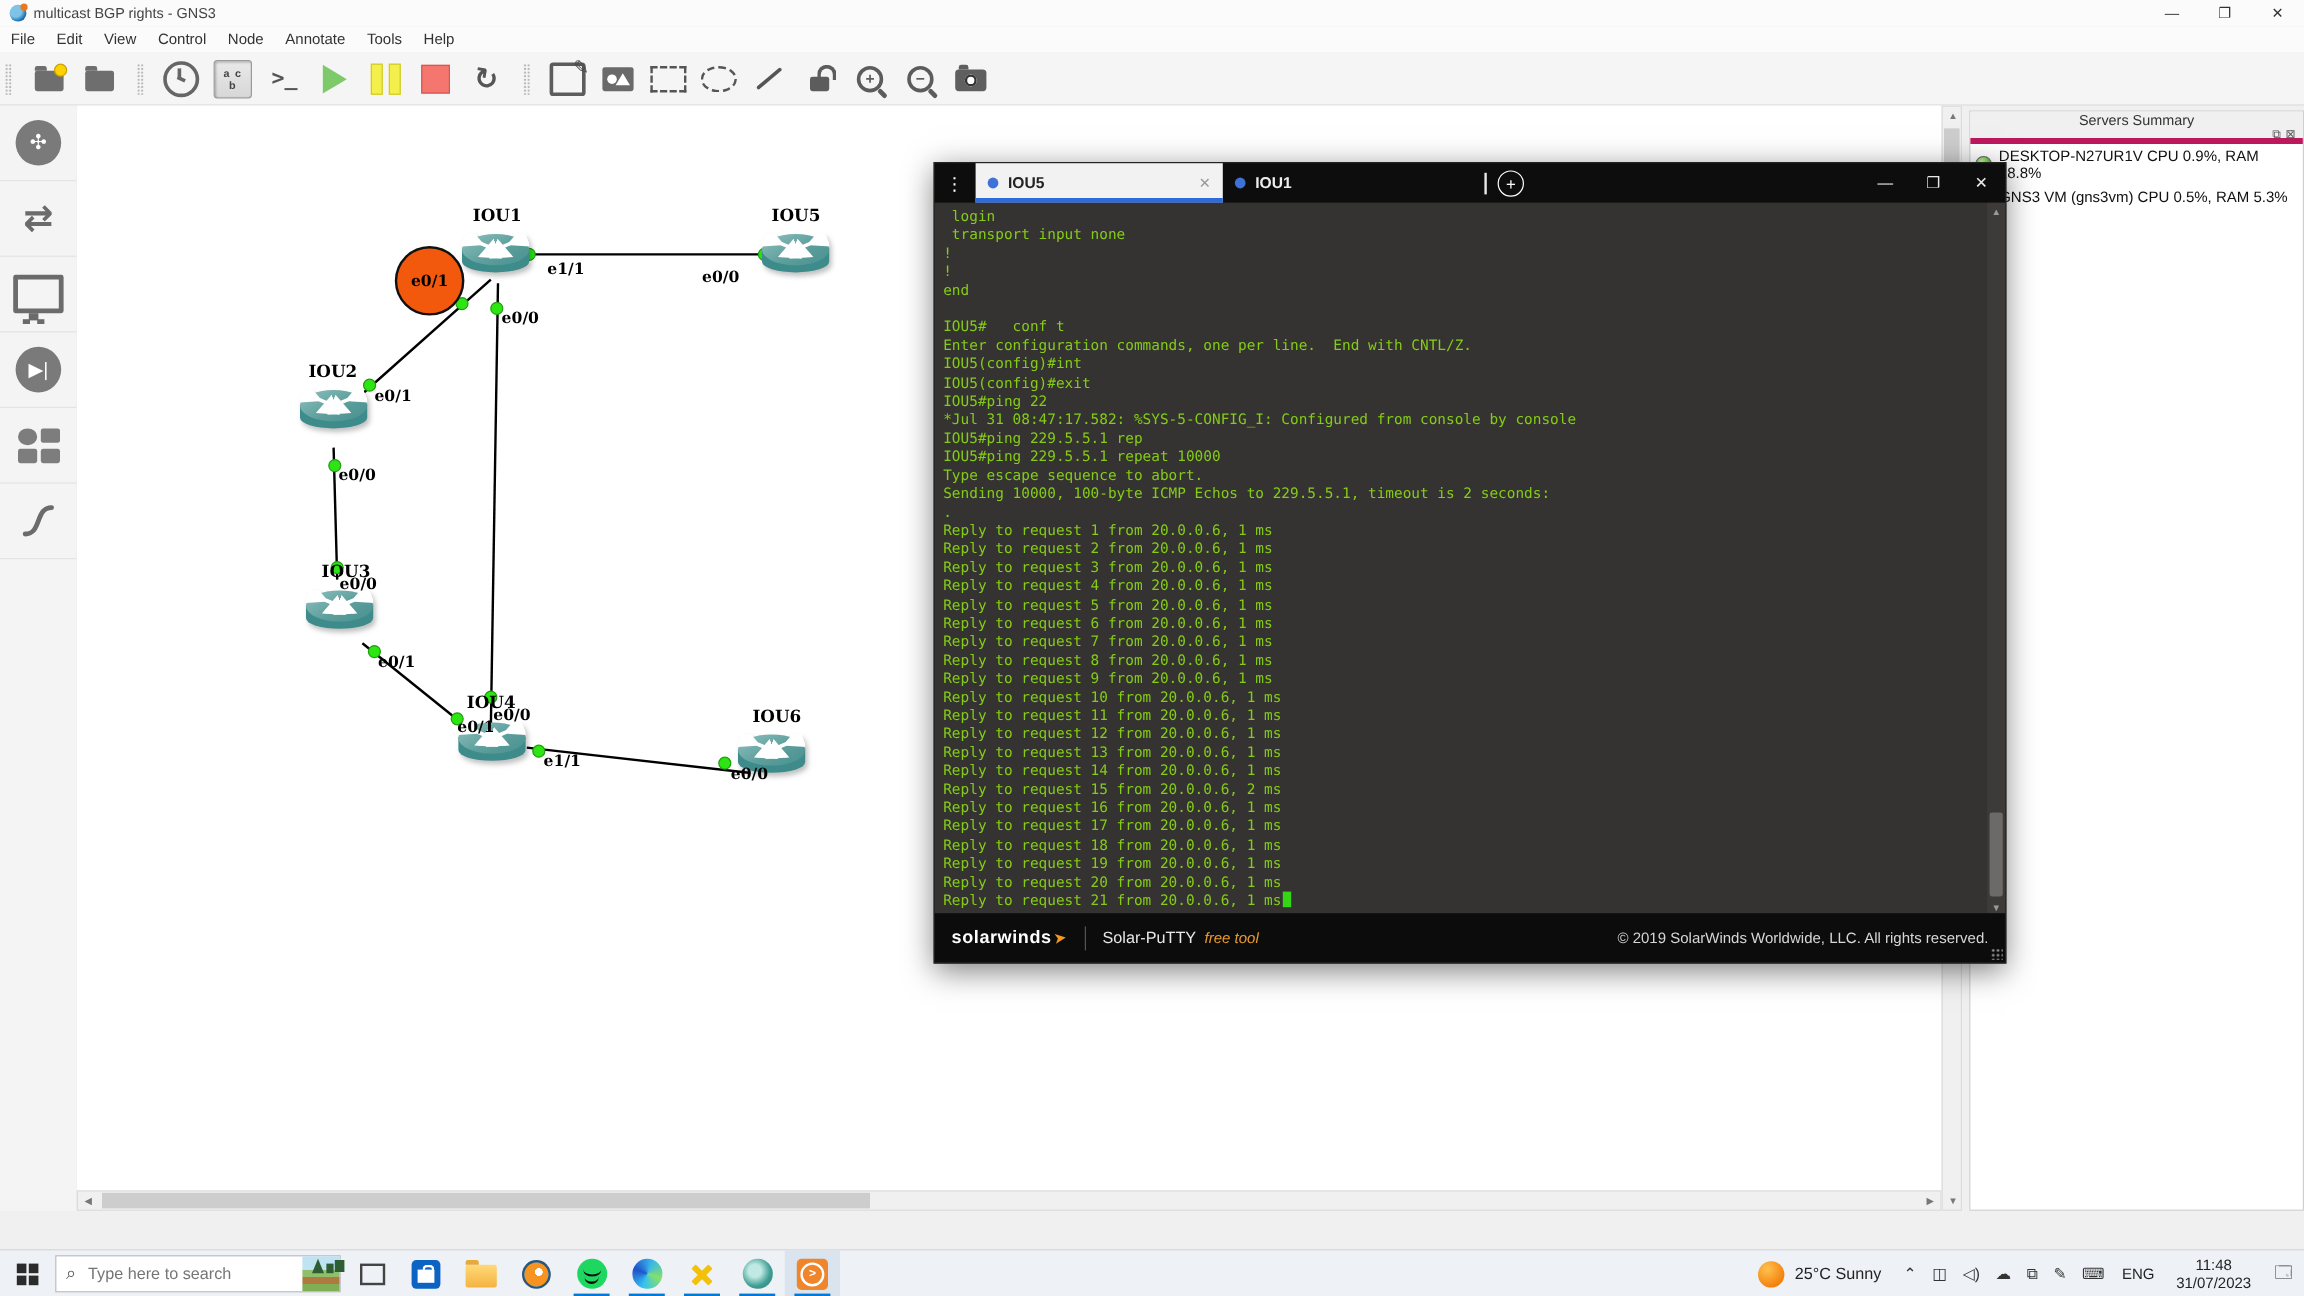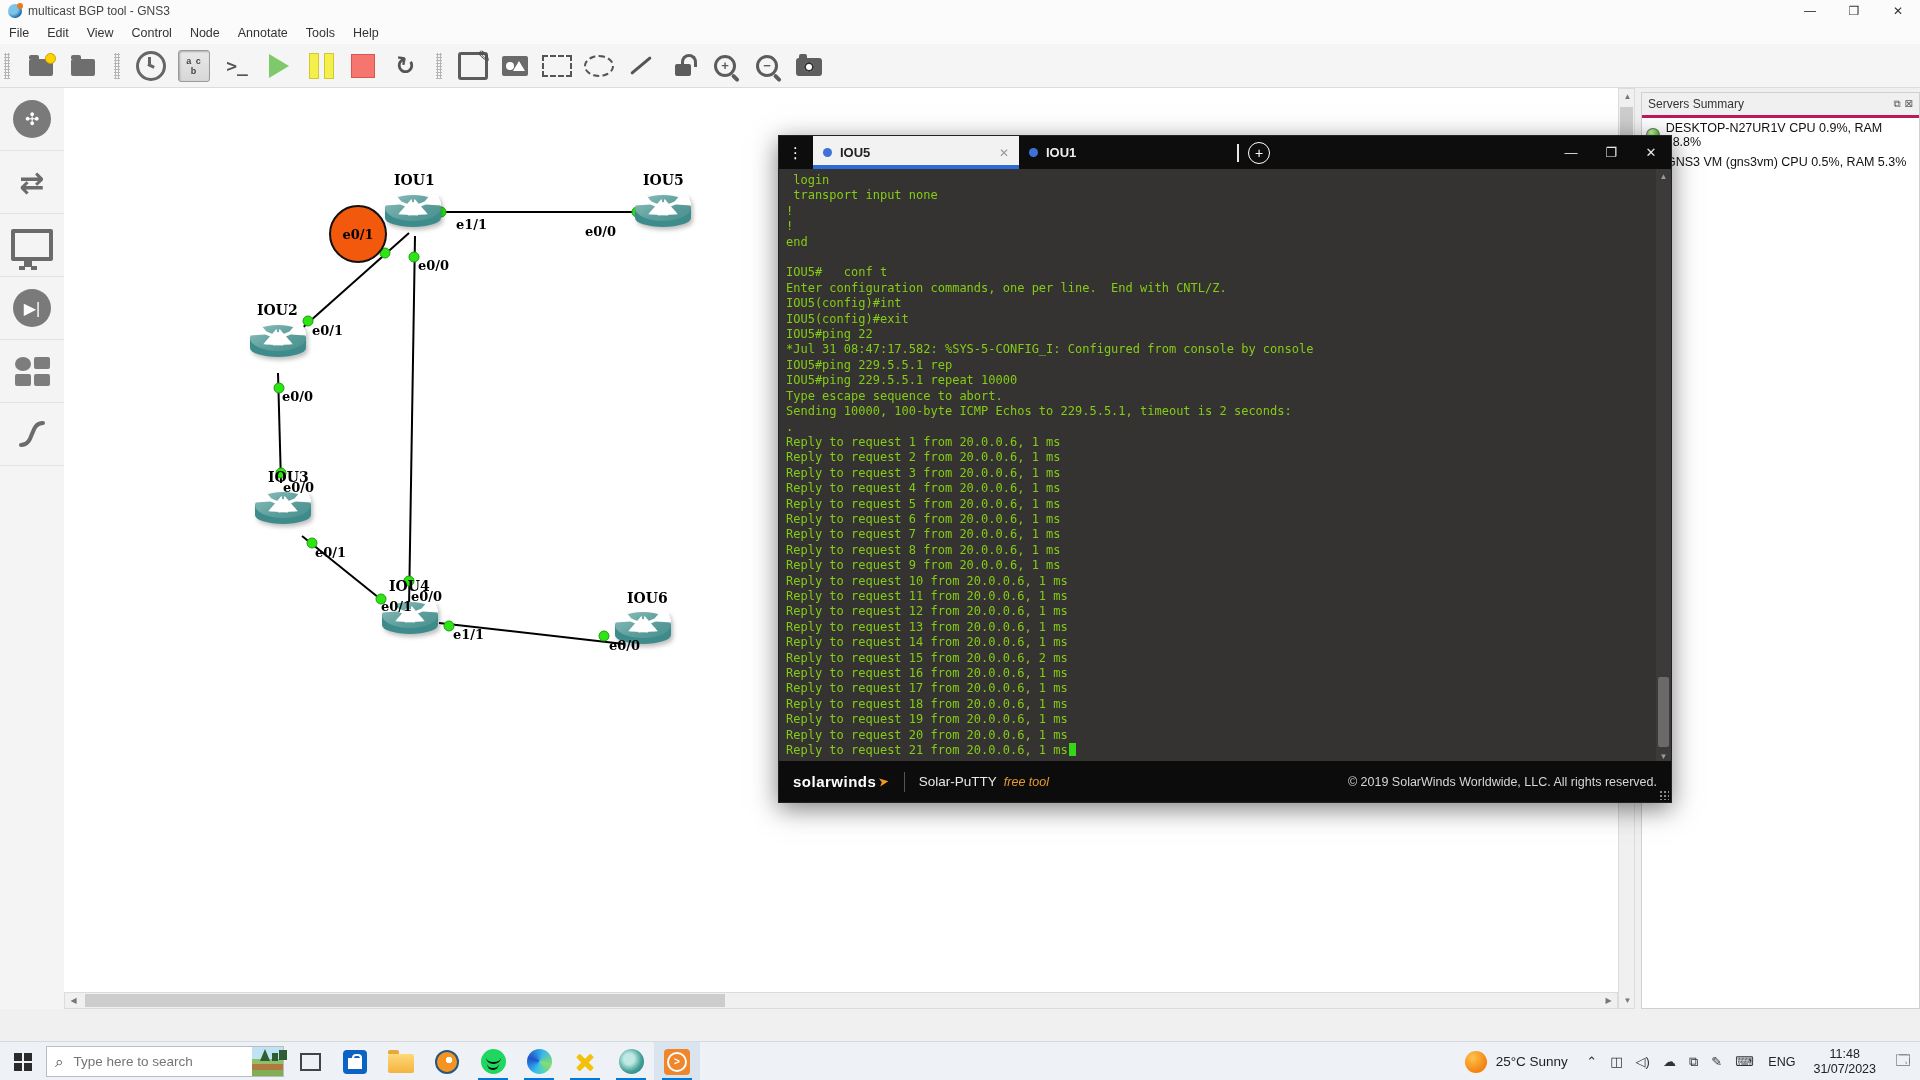--- a/index.html
+++ b/index.html
@@ -79,21 +79,21 @@
             font-family:"DejaVu Serif","Liberation Serif",serif;font-weight:bold;font-size:13px;color:#000;}
   
   .hscroll{position:absolute;left:64px;top:992px;width:1554px;height:17px;background:#f0f0f0;border:1px solid #dcdcdc;box-sizing:border-box;display:flex;}
   .vscroll{position:absolute;left:1618px;top:88px;width:17px;height:921px;background:#f0f0f0;border:1px solid #dcdcdc;box-sizing:border-box;}
   .scr-arrow{width:17px;height:15px;font-size:8px;color:#777;display:flex;align-items:center;justify-content:center;}
   .hthumb{position:absolute;left:20px;top:1px;width:640px;height:13px;background:#cdcdcd;}
   .vthumb{position:absolute;left:1px;top:18px;width:13px;height:300px;background:#cdcdcd;}
   .vscroll .scr-arrow.down{position:absolute;bottom:0;}
   
   .servers{position:absolute;left:1641px;top:92px;width:279px;height:917px;background:#ffffff;border:1px solid #d0d0d0;box-sizing:border-box;}
-  .servers .shead{height:22px;background:#f0f0f0;display:flex;align-items:center;padding:0 6px;border-bottom:3px solid #be185d;}
+  .servers .shead{height:22px;background:#f0f0f0;display:flex;align-items:center;padding:0 6px;border-bottom:5px solid #be185d;flex-direction:column;}
   .servers .shead .stitle{font-size:12px;color:#333;}
   .servers .shead .sbtns{margin-left:auto;display:flex;gap:4px;font-size:10px;color:#555;}
   .srow{display:flex;align-items:center;gap:6px;padding:3px 4px;}
   .led{width:12px;height:12px;border-radius:50%;background:radial-gradient(circle at 35% 30%,#c9f7a9,#58c52d 60%,#2f9110);border:1px solid #6f6f6f;}
   .srow .stext{font-size:12.5px;color:#111;}
   
   .term{position:absolute;left:778px;top:135px;width:894px;height:668px;background:#343331;
         box-shadow:0 6px 24px rgba(0,0,0,.5);border:1px solid #222;box-sizing:border-box;}
   .tabbar{position:absolute;left:0;top:0;width:100%;height:33px;background:#0d0d0d;display:flex;align-items:stretch;}
   .kebab{width:34px;display:flex;align-items:center;justify-content:center;color:#fff;font-size:15px;letter-spacing:1px;}
@@ -179,21 +179,21 @@
   <svg width="0" height="0" style="position:absolute">
       <defs>
     <marker id="ah" markerWidth="7" markerHeight="7" refX="5" refY="3" orient="auto">
       <path d="M0,0 L6,3 L0,6 Z" fill="#fff"></path>
     </marker>
   </defs>
     </svg>
 
   <div class="titlebar">
     <span class="app-icon"></span>
-    <span class="title-text">multicast BGP tool - GNS3</span>
+    <span class="title-text">multicast BGP rights - GNS3</span>
     <div class="win-btns">
       <div class="win-btn">—</div>
       <div class="win-btn">❐</div>
       <div class="win-btn close">✕</div>
     </div>
   </div>
 
   <div class="menubar">
     <div class="menu-item">File</div>
     <div class="menu-item">Edit</div>

